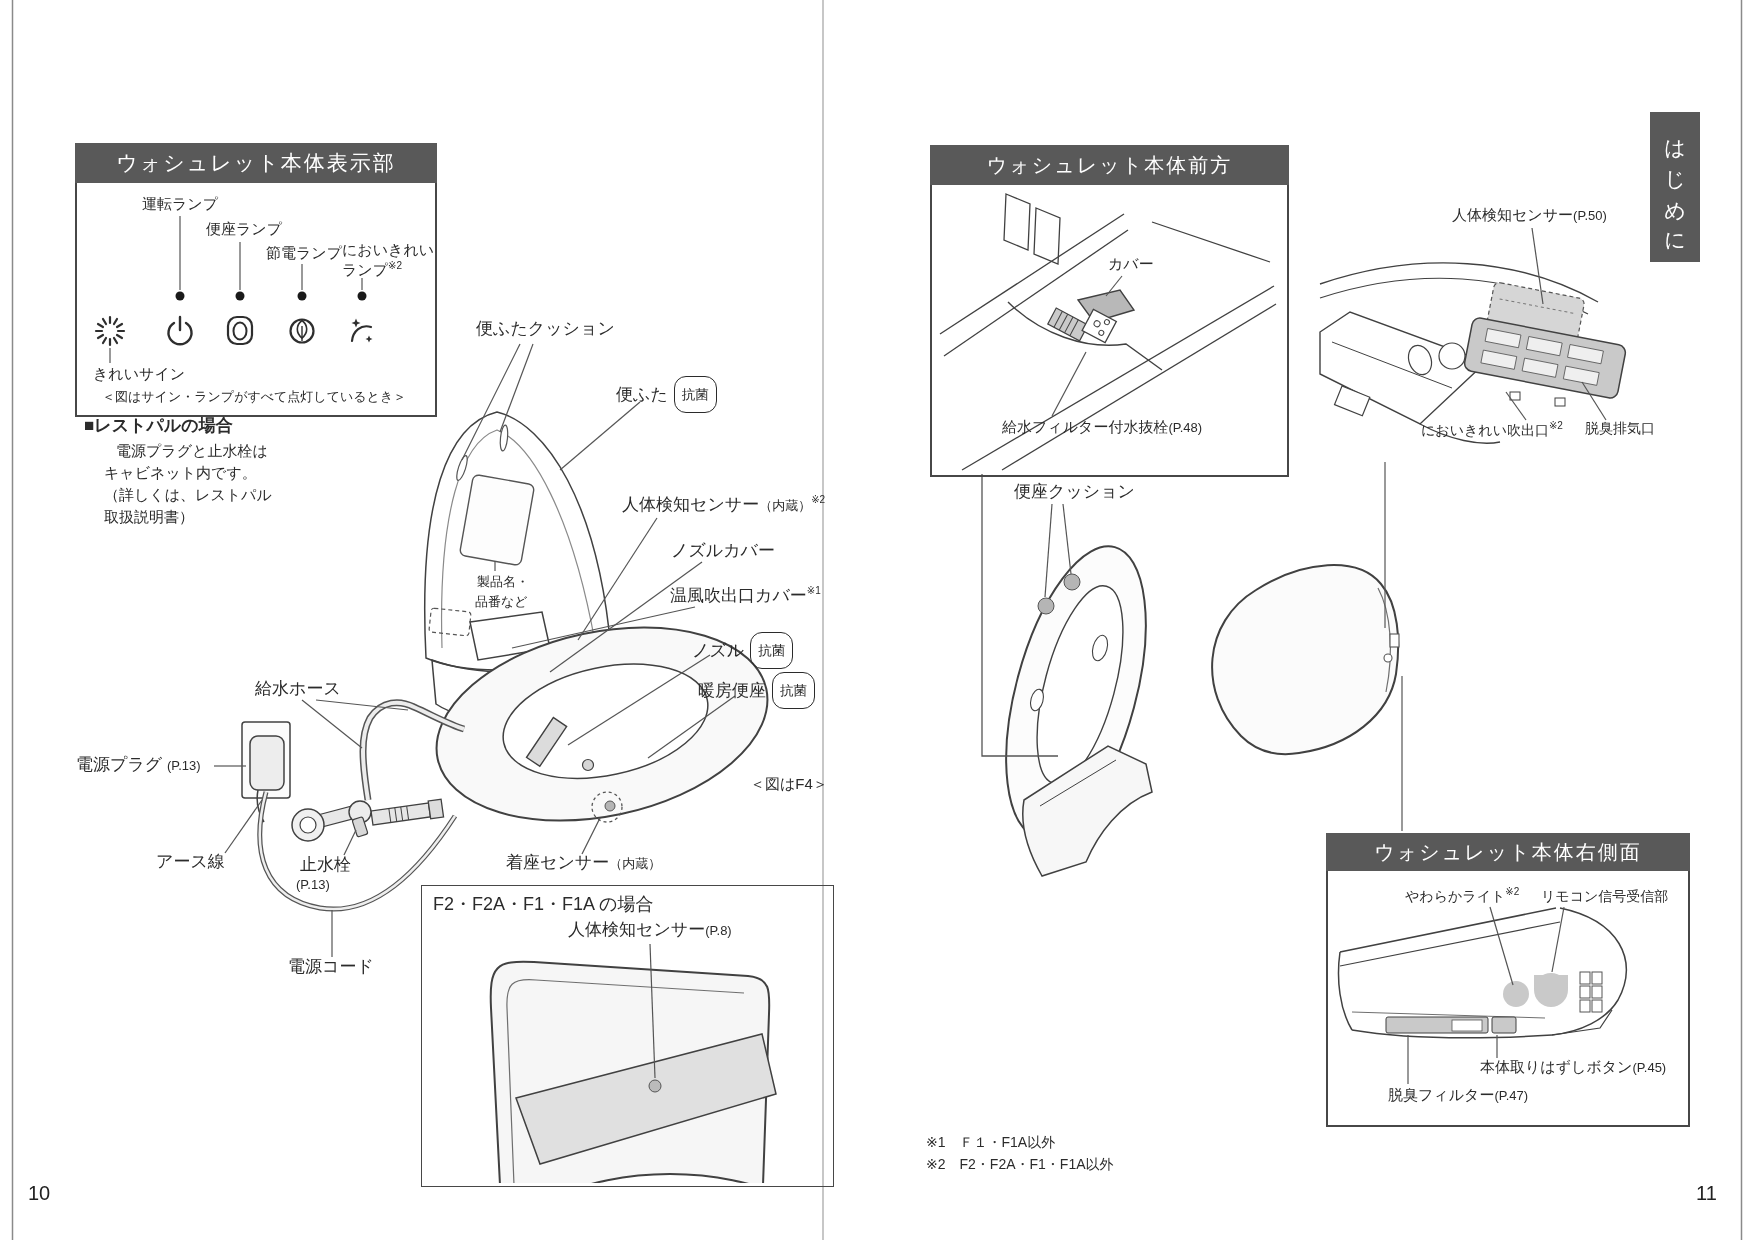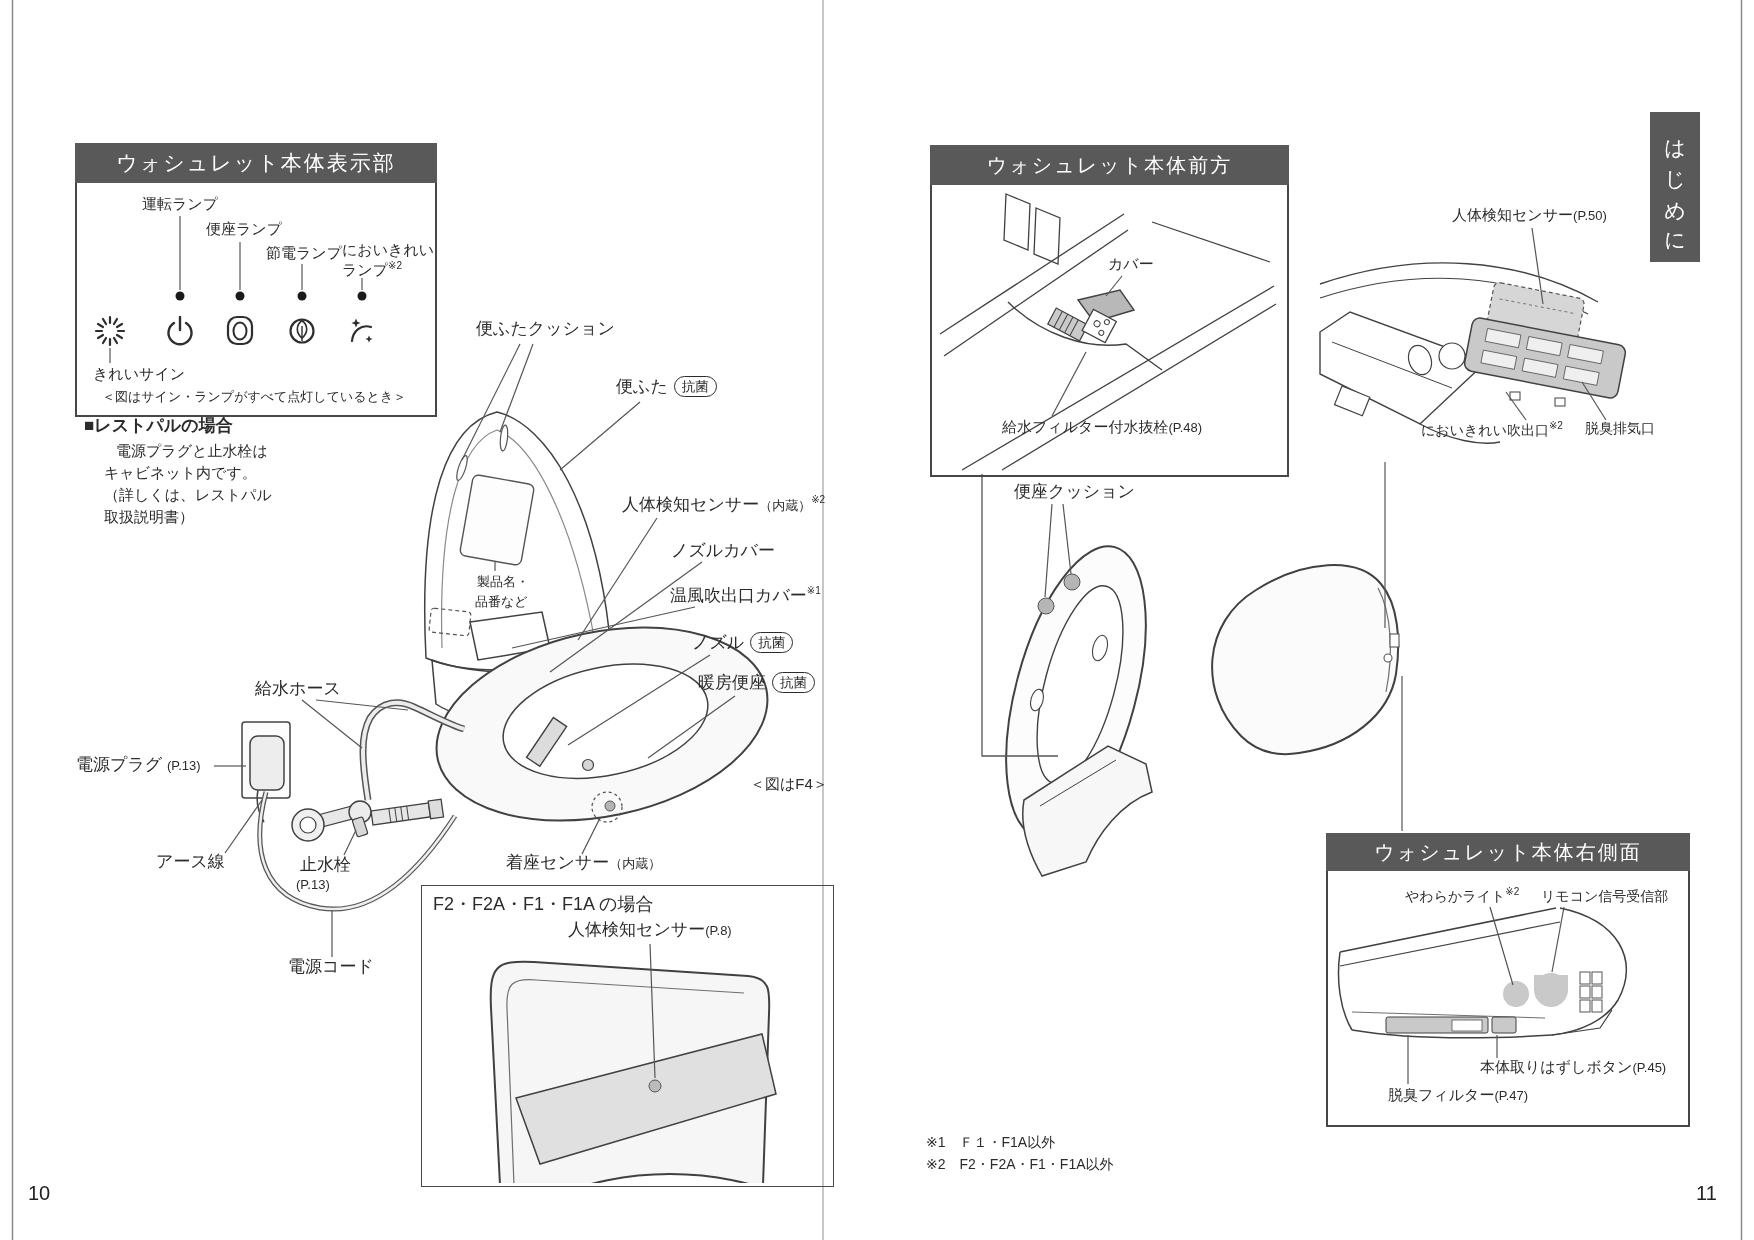--- a/index.html
+++ b/index.html
@@ -5,21 +5,21 @@
   html,body{margin:0;padding:0;background:#e9e9e9;}
   #page{position:relative;width:1754px;height:1240px;background:#ffffff;overflow:hidden;
         font-family:"Liberation Sans","DejaVu Sans",sans-serif;color:#2b2b2b;}
   #art{position:absolute;left:0;top:0;z-index:0;}
   .ln{stroke:#414141;fill:none;stroke-width:1.5;}
   .lead{stroke:#555;fill:none;stroke-width:1.2;}
   .lbl{position:absolute;z-index:2;font-size:17px;line-height:1.25;white-space:nowrap;color:#2b2b2b;}
   .s15{font-size:15px}.s14{font-size:14px}.s13{font-size:13px}.s18{font-size:18px}
   .small{font-size:13px}
   sup{font-size:10px;vertical-align:super}
-  .pill{display:inline-block;border:1.6px solid #2b2b2b;border-radius:12px;padding:0 7px;
+  .pill{display:inline-block;border:1.6px solid #2b2b2b;border-radius:12px;padding:8px 7px;
         font-size:13.5px;line-height:19px;margin-left:6px;vertical-align:1px;}
   .panel{position:absolute;border:2px solid #474747;background:transparent;z-index:1;}
   .panel-header{position:absolute;left:-2px;top:-2px;right:-2px;height:40px;background:#595959;color:#fff;
         display:flex;align-items:center;justify-content:center;letter-spacing:2px;}
   .title{position:absolute;left:64px;top:40px;font-size:58px;font-weight:bold;letter-spacing:4px;color:#1f1f1f;z-index:2;}
   .vtab{position:absolute;left:1650px;top:112px;width:50px;height:150px;background:#595959;color:#fff;
         writing-mode:vertical-rl;text-orientation:upright;display:flex;align-items:center;justify-content:center;
         font-size:21px;letter-spacing:7px;z-index:2;}
   .pagenum{position:absolute;font-size:20px;color:#222;z-index:2;}
   .restpal-h{font-weight:bold;font-size:17px;}

